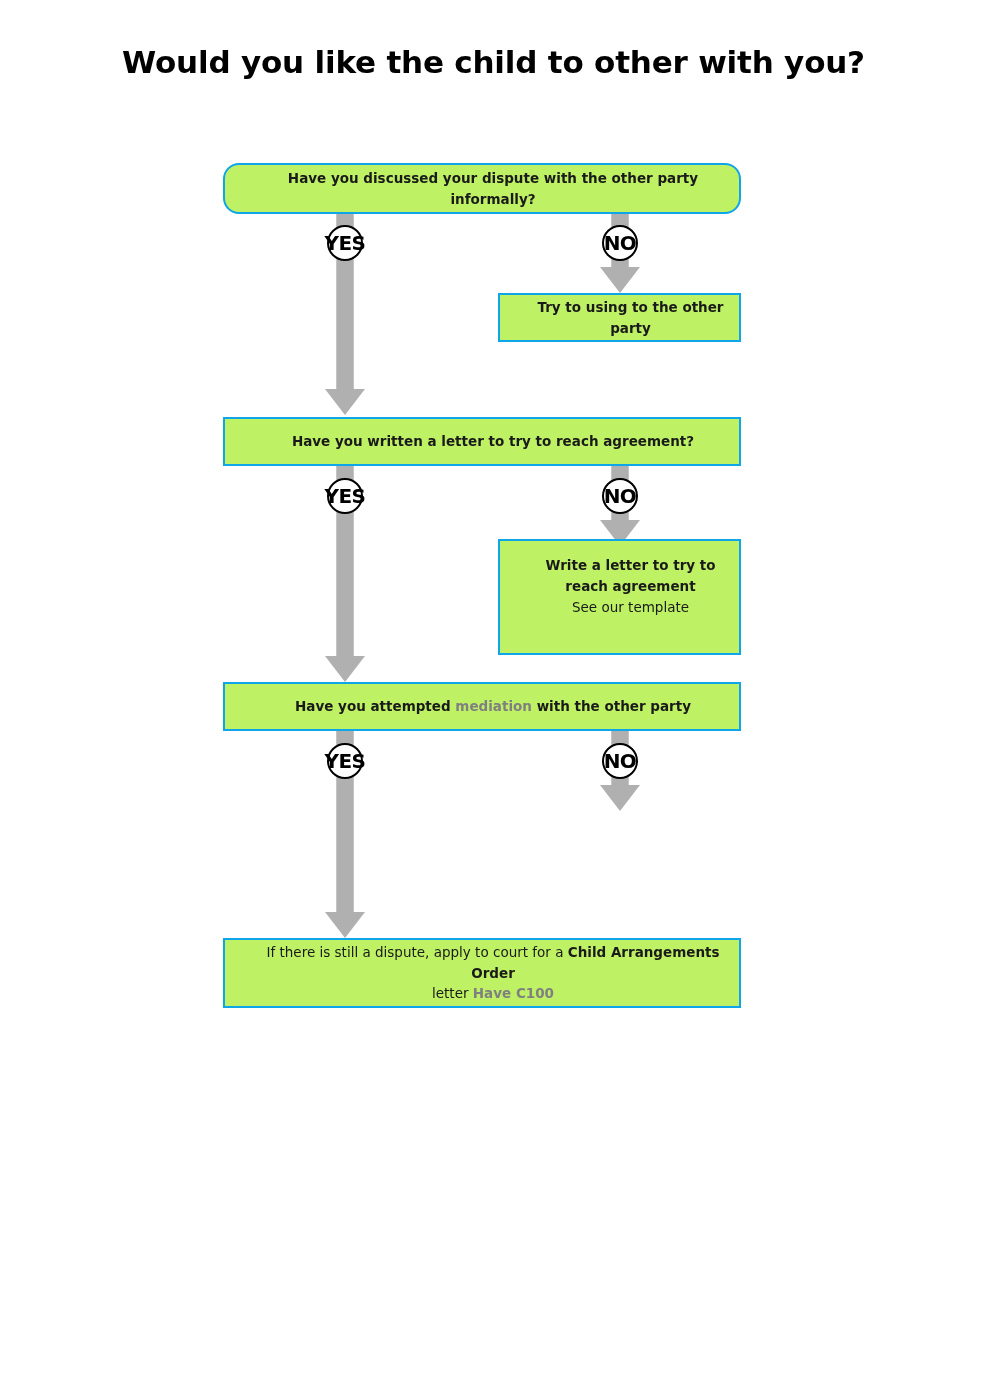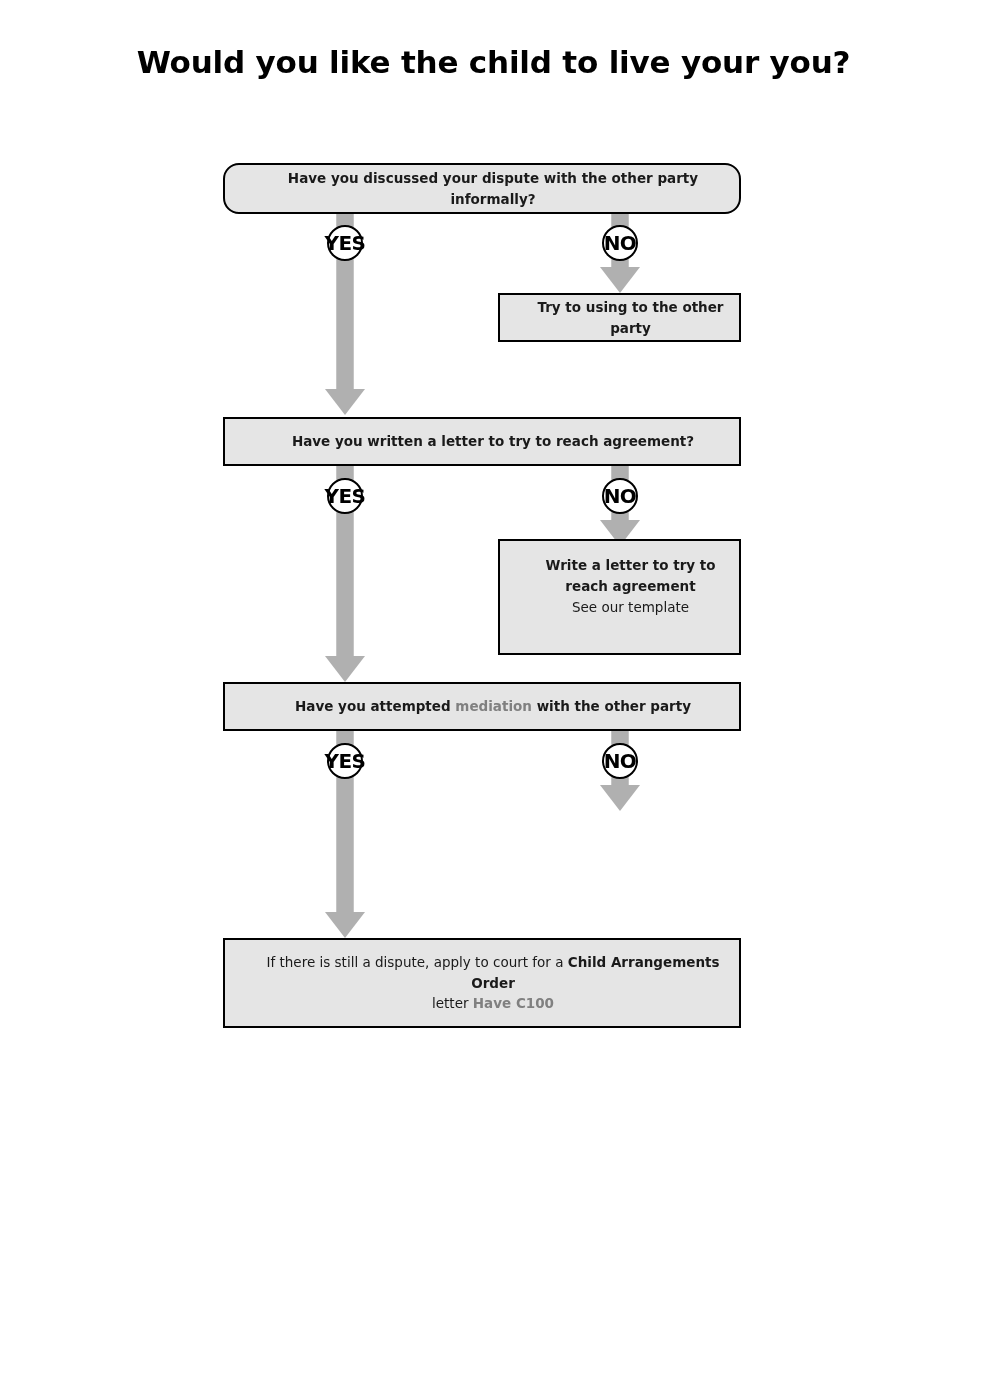--- a/index.html
+++ b/index.html
@@ -33,22 +33,22 @@
     font-weight: 700;
     color: #000000;
     letter-spacing: -0.2px;
     white-space: nowrap;
   }
 
   
   .node {
     position: absolute;
     box-sizing: border-box;
-    background: #e5e5e5;
-    border: 2px solid #000000;
+    background: #bef264;
+    border: 2px solid #0ea5e9;
     display: flex;
     align-items: center;
     justify-content: center;
     text-align: center;
     color: #1a1a1a;
     z-index: 3;
     padding-left: 22px;
   }
   .node .inner {
     width: 100%;
@@ -127,21 +127,21 @@
     color: #000000;
     letter-spacing: -0.5px;
     z-index: 5;
   }
 </style>
 </head>
 <body>
 
 <div id="page">
 
-  <div class="page-title">Would you like the child to live your you?</div>
+  <div class="page-title">Would you like the child to other with you?</div>
 
   <div class="node q-box rounded" style="top:163px; height:51px;">
     <div class="inner">Have you discussed your dispute with the other party informally?</div>
   </div>
 
   <div class="arrow" style="left:325px; top:213px; width:40px; height:202px;">
     <div class="shaft" style="height:176px;"></div>
     <div class="head" style="top:176px;"></div>
   </div>
   <div class="badge" style="left:327px; top:225px;">YES</div>
@@ -191,20 +191,20 @@
   </div>
   <div class="badge" style="left:327px; top:743px;">YES</div>
 
   <div class="arrow" style="left:600px; top:731px; width:40px; height:80px;">
     <div class="shaft" style="height:56px;"></div>
     <div class="head" style="top:54px;"></div>
   </div>
   <div class="badge" style="left:602px; top:743px;">NO</div>
 
 
-  <div class="node q-box" style="top:938px; height:90px; font-weight:400;">
+  <div class="node q-box" style="top:938px; height:70px; font-weight:400;">
     <div class="inner">
       <span class="regular">If there is still a dispute, apply to court for a </span><span class="bold">Child Arrangements Order</span><br>
       <span class="regular">letter </span><span class="link">Have C100</span>
     </div>
   </div>
 
 </div>
 
 </body></html>

